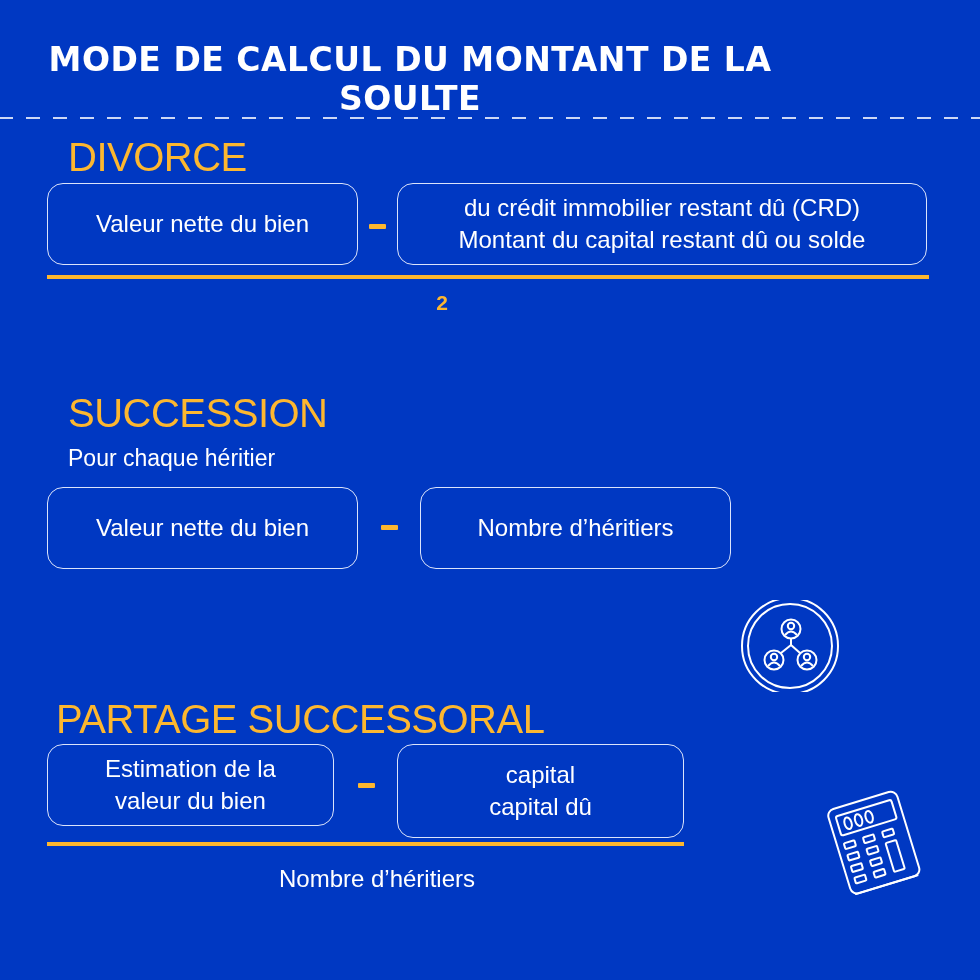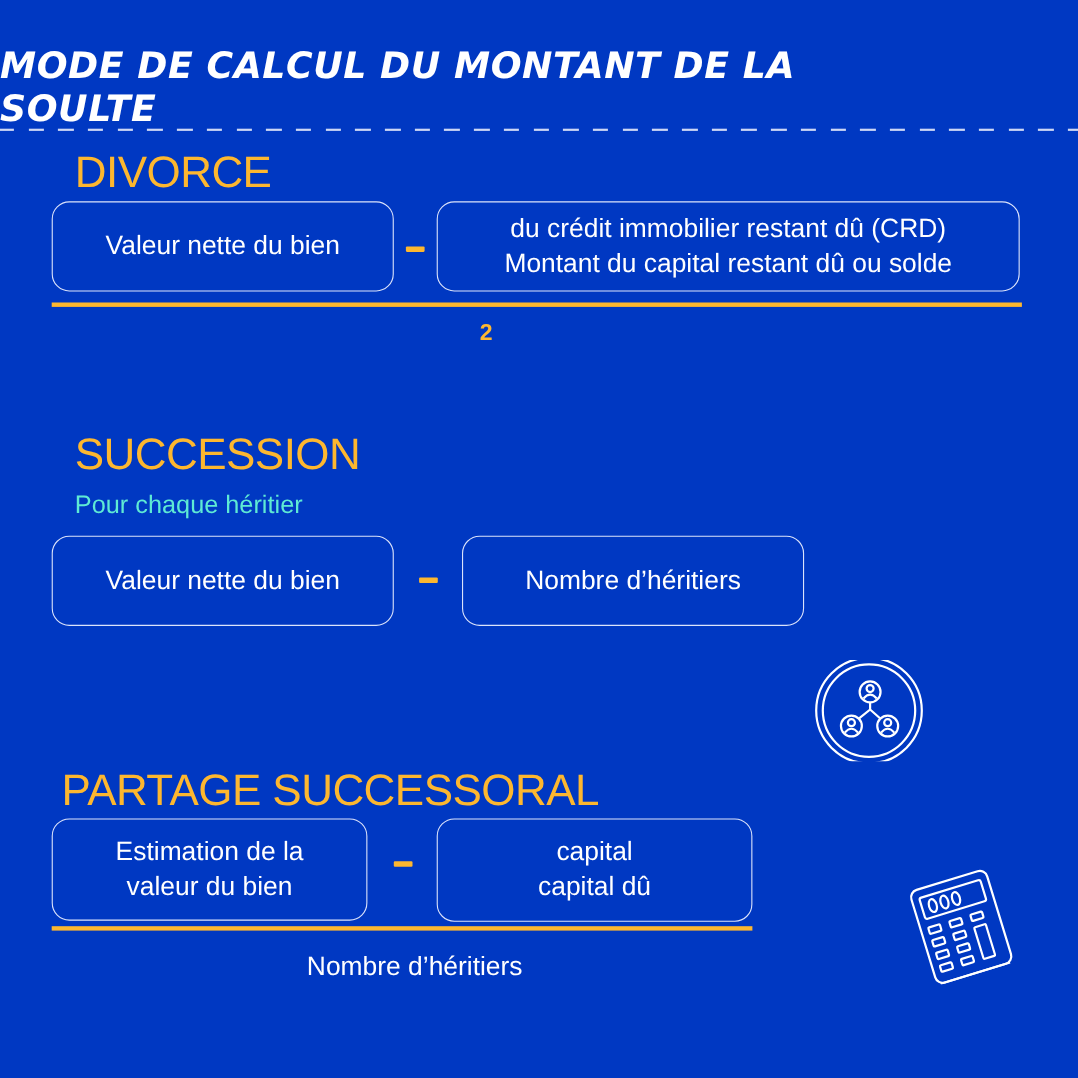--- a/index.html
+++ b/index.html
@@ -6,27 +6,26 @@
     html, body { width: 980px; height: 980px; overflow: hidden; }
     body {
       background: #0038c2;
       font-family: "Liberation Sans", "DejaVu Sans", sans-serif;
       color: #ffffff;
       position: relative;
     }
     .abs { position: absolute; }
     .title {
       left: 0; top: 40px; width: 820px;
-      text-align: left;
+      text-align: center;
       font-family: "DejaVu Sans", sans-serif;
       font-weight: bold;
       font-size: 33px;
       letter-spacing: 0.5px;
       color: #ffffff;
-      font-style: italic;
     }
     .dash-line {
       left: 0; top: 117px; width: 980px; height: 2px;
       background-image: repeating-linear-gradient(to right, #cdd7f5 0 14px, transparent 14px 27px);
       background-position: -1px 0;
     }
     .section-title {
       font-weight: normal;
       color: #fdb72f;
       font-size: 40px;
@@ -60,21 +59,21 @@
       color: #fdb72f;
       font-weight: bold;
       font-size: 21px;
     }
     .denom-text {
       color: #ffffff;
       font-size: 24px;
     }
     .subtitle {
       font-size: 23px;
-      color: #5eead4;
+      color: #ffffff;
     }
     svg { display: block; }
   </style>
 </head>
 <body>
 
 <div class="abs title">MODE DE CALCUL DU MONTANT DE LA SOULTE</div>
 <div class="abs dash-line"></div>
 
 <div class="abs section-title" style="left:68px; top:137px;">DIVORCE</div>
@@ -121,21 +120,21 @@
       <circle cx="67" cy="57" r="3.2"></circle>
       <path d="M61 66 q6 -7 12 0"></path>
 
       <path d="M51 38.5 L51 45 L41 53 M51 45 L60 53"></path>
     </g>
   </svg>
 </div>
 
 <div class="abs section-title" style="left:56px; top:677px;margin-top:22px;">PARTAGE SUCCESSORAL</div>
 
-<div class="abs box" style="left:47px; top:744px; width:287px; height:93px;">
+<div class="abs box" style="left:47px; top:744px; width:287px; height:82px;">
   <div>
     <div>Estimation de la</div>
     <div>valeur du bien</div>
   </div>
 </div>
 <div class="abs minus" style="left:358px; top:783px;"></div>
 <div class="abs box" style="left:397px; top:744px; width:287px; height:94px;">
   <div>
     <div>capital</div>
     <div>capital dû</div>

